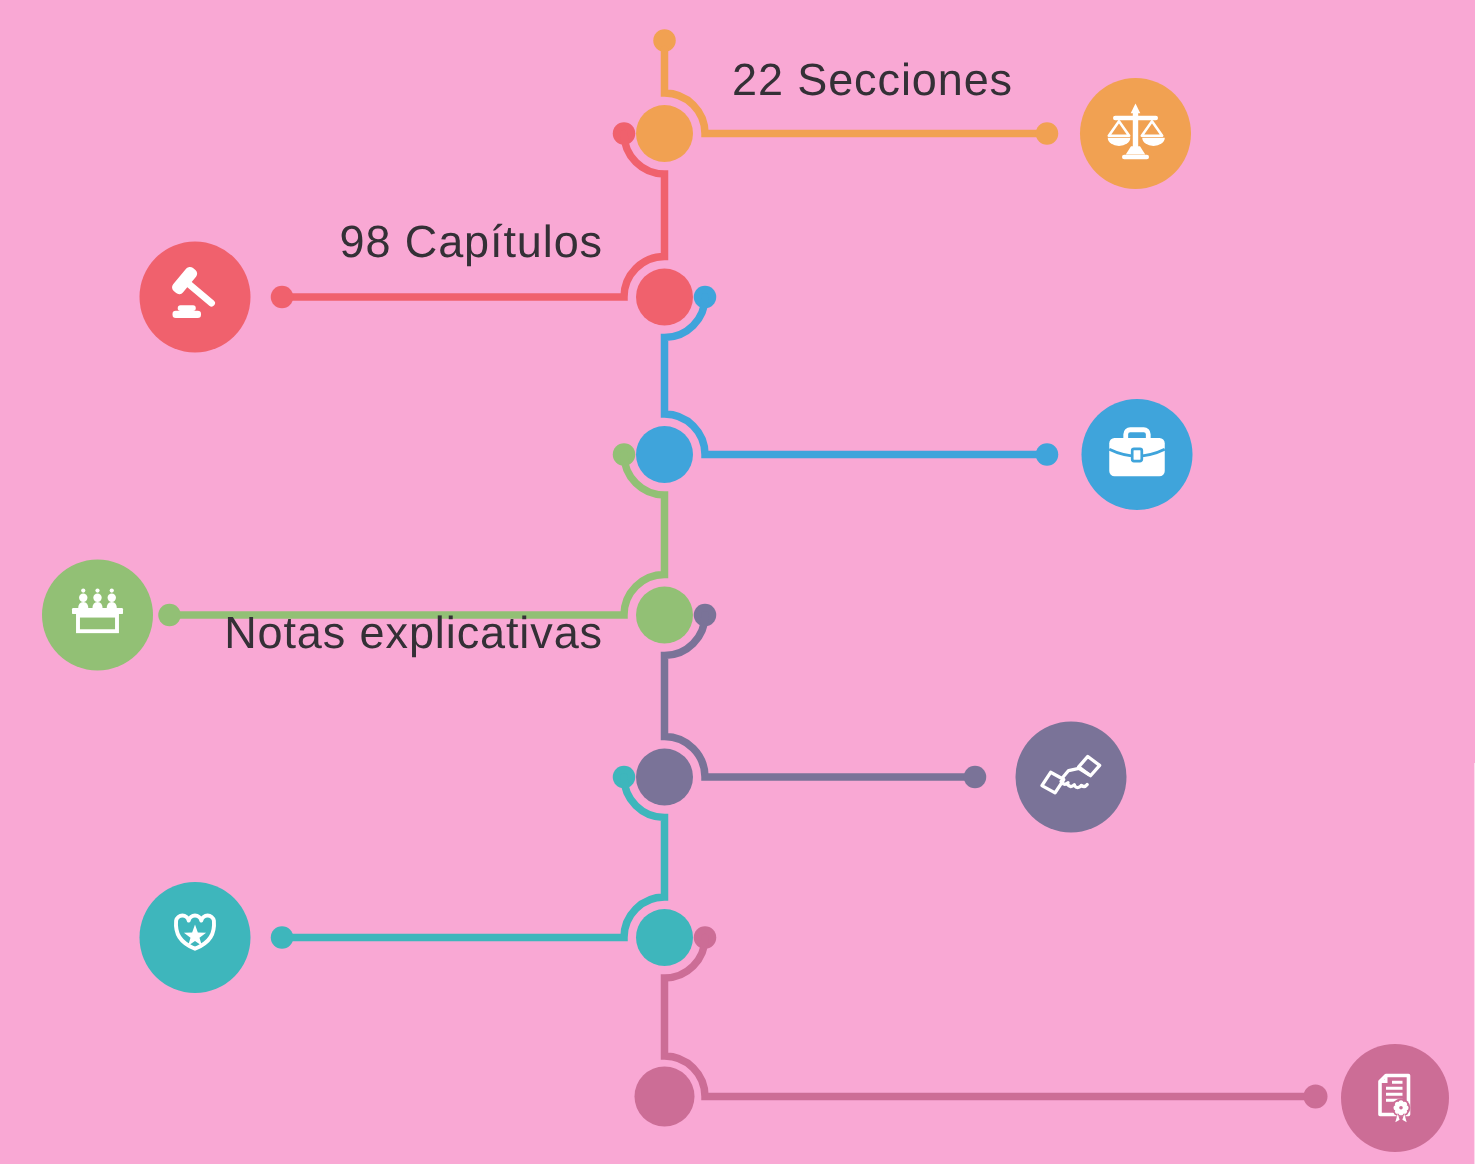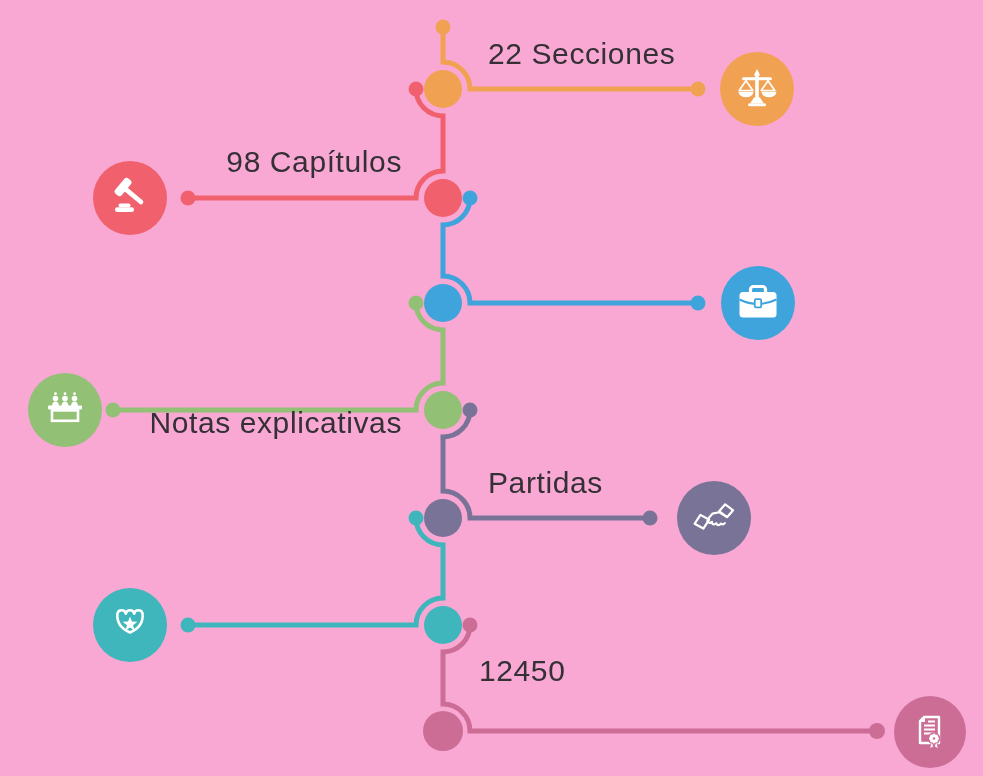--- a/index.html
+++ b/index.html
@@ -163,18 +163,16 @@
           </g>
           <circle r="1.2" fill="#CC6D96"></circle>
         </g>
       </g>
     </g>
   </svg>
 
   <div class="label" style="left:488px; top:38px;">22 Secciones</div>
   <div class="label right-anchor" style="right:581px; top:146px;margin-left:40px;">98 Capítulos</div>
   <div class="label right-anchor" style="right:581px; top:363px;margin-top:44px;">Notas explicativas</div>
-  <div class="label" style="left:488px; top:467px;">Partidas</div>
   <div class="label" style="left:479px; top:655px;">
-    <div>12450</div>
   </div>
 
 </div>
 
 </body></html>

